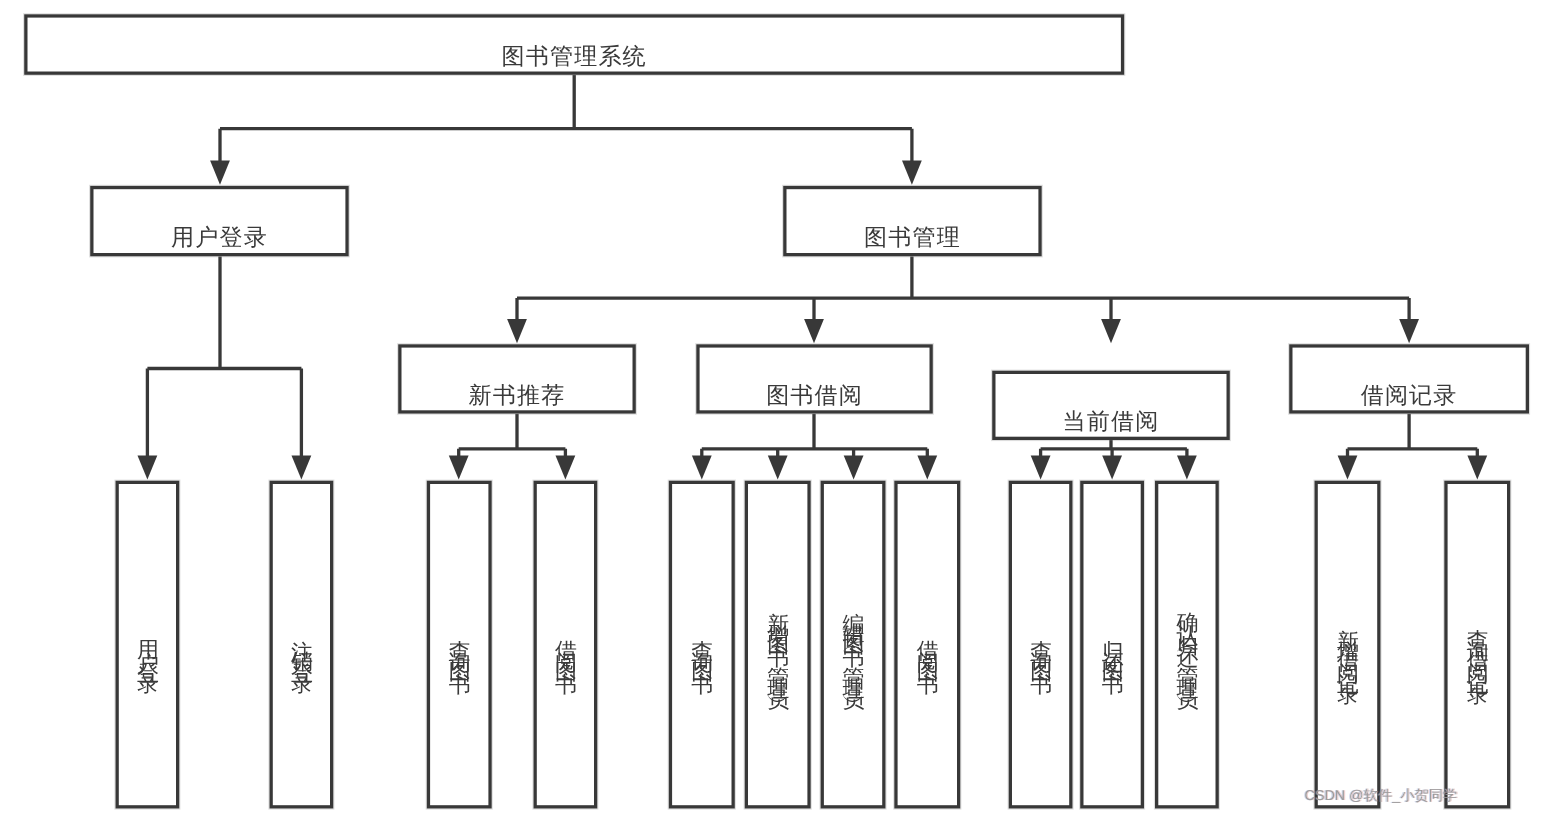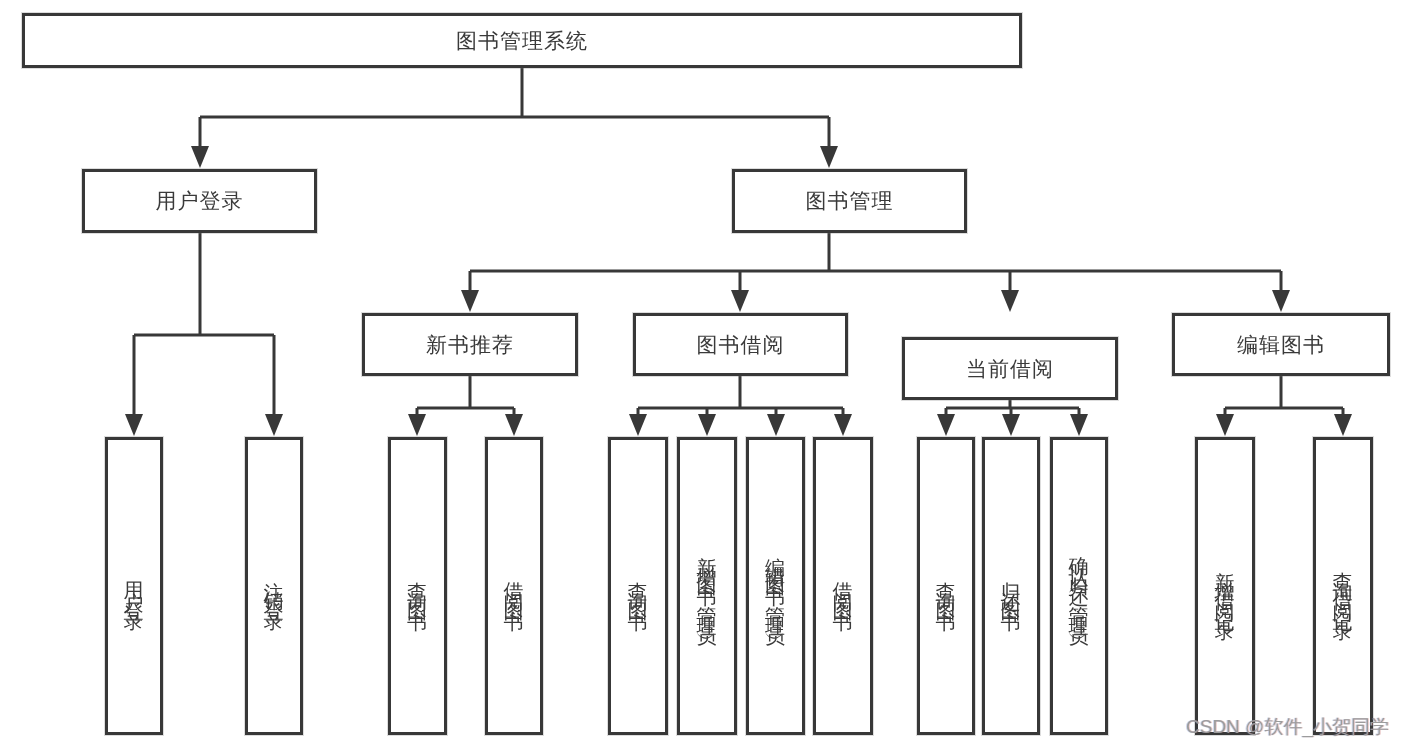--- a/index.html
+++ b/index.html
@@ -16,21 +16,21 @@
     left: 0; top: 0;
     width: 1405px; height: 747px;
     pointer-events: none;
   }
   .node {
     position: absolute;
     box-sizing: border-box;
     border: 3px solid #383838;
     background: #ffffff;
     display: flex;
-    align-items: center;
+    align-items: flex-end;
     justify-content: center;
     color: #3a3a3a;
     font-size: 21px;
     letter-spacing: 1px;
     box-shadow: 0 0 0 1px rgba(120,120,120,0.25);
   }
   .leaf {
     position: absolute;
     top: 437px;
     height: 298px;
@@ -48,21 +48,21 @@
     text-orientation: mixed;
     font-size: 20px;
     line-height: 1.1;
     letter-spacing: 10px;
     white-space: nowrap;
   }
   .watermark {
     position: absolute;
     left: 1186px;
     top: 714px;
-    font-size: 19px;
+    font-size: 13px;
     color: #9c9c9c;
     z-index: 20;
     white-space: nowrap;
     text-shadow: 1px 0 0 rgba(200,120,120,0.35), -1px 0 0 rgba(120,140,200,0.35);
   }
 </style>
 </head>
 <body>
 
 <div class="canvas">
@@ -110,35 +110,35 @@
     </g>
   </svg>
 
   <div class="node" style="left:22px; top:13px; width:1000px; height:55px;">
     <span>图书管理系统</span>
   </div>
 
   <div class="node" style="left:82px; top:169px; width:235px; height:64px;">
     <span>用户登录</span>
   </div>
-  <div class="node" style="left:712px; top:169px; width:235px; height:64px;margin-left:20px;">
+  <div class="node" style="left:712px; top:169px; width:235px; height:64px;">
     <span>图书管理</span>
   </div>
 
   <div class="node" style="left:633px; top:313px; width:215px; height:63px;">
     <span>图书借阅</span>
   </div>
   <div class="node" style="left:362px; top:313px; width:216px; height:63px;">
     <span>新书推荐</span>
   </div>
   <div class="node" style="left:902px; top:313px; width:216px; height:63px;margin-top:24px;">
     <span>当前借阅</span>
   </div>
   <div class="node" style="left:1172px; top:313px; width:218px; height:63px;">
-    <span>编辑图书</span>
+    <span>借阅记录</span>
   </div>
 
   <div class="leaf" style="left:105px; width:58px;">
     <span>用户登录</span>
   </div>
   <div class="leaf" style="left:245px; width:58px;">
     <span>注销登录</span>
   </div>
 
   <div class="leaf" style="left:388px; width:59px;">

